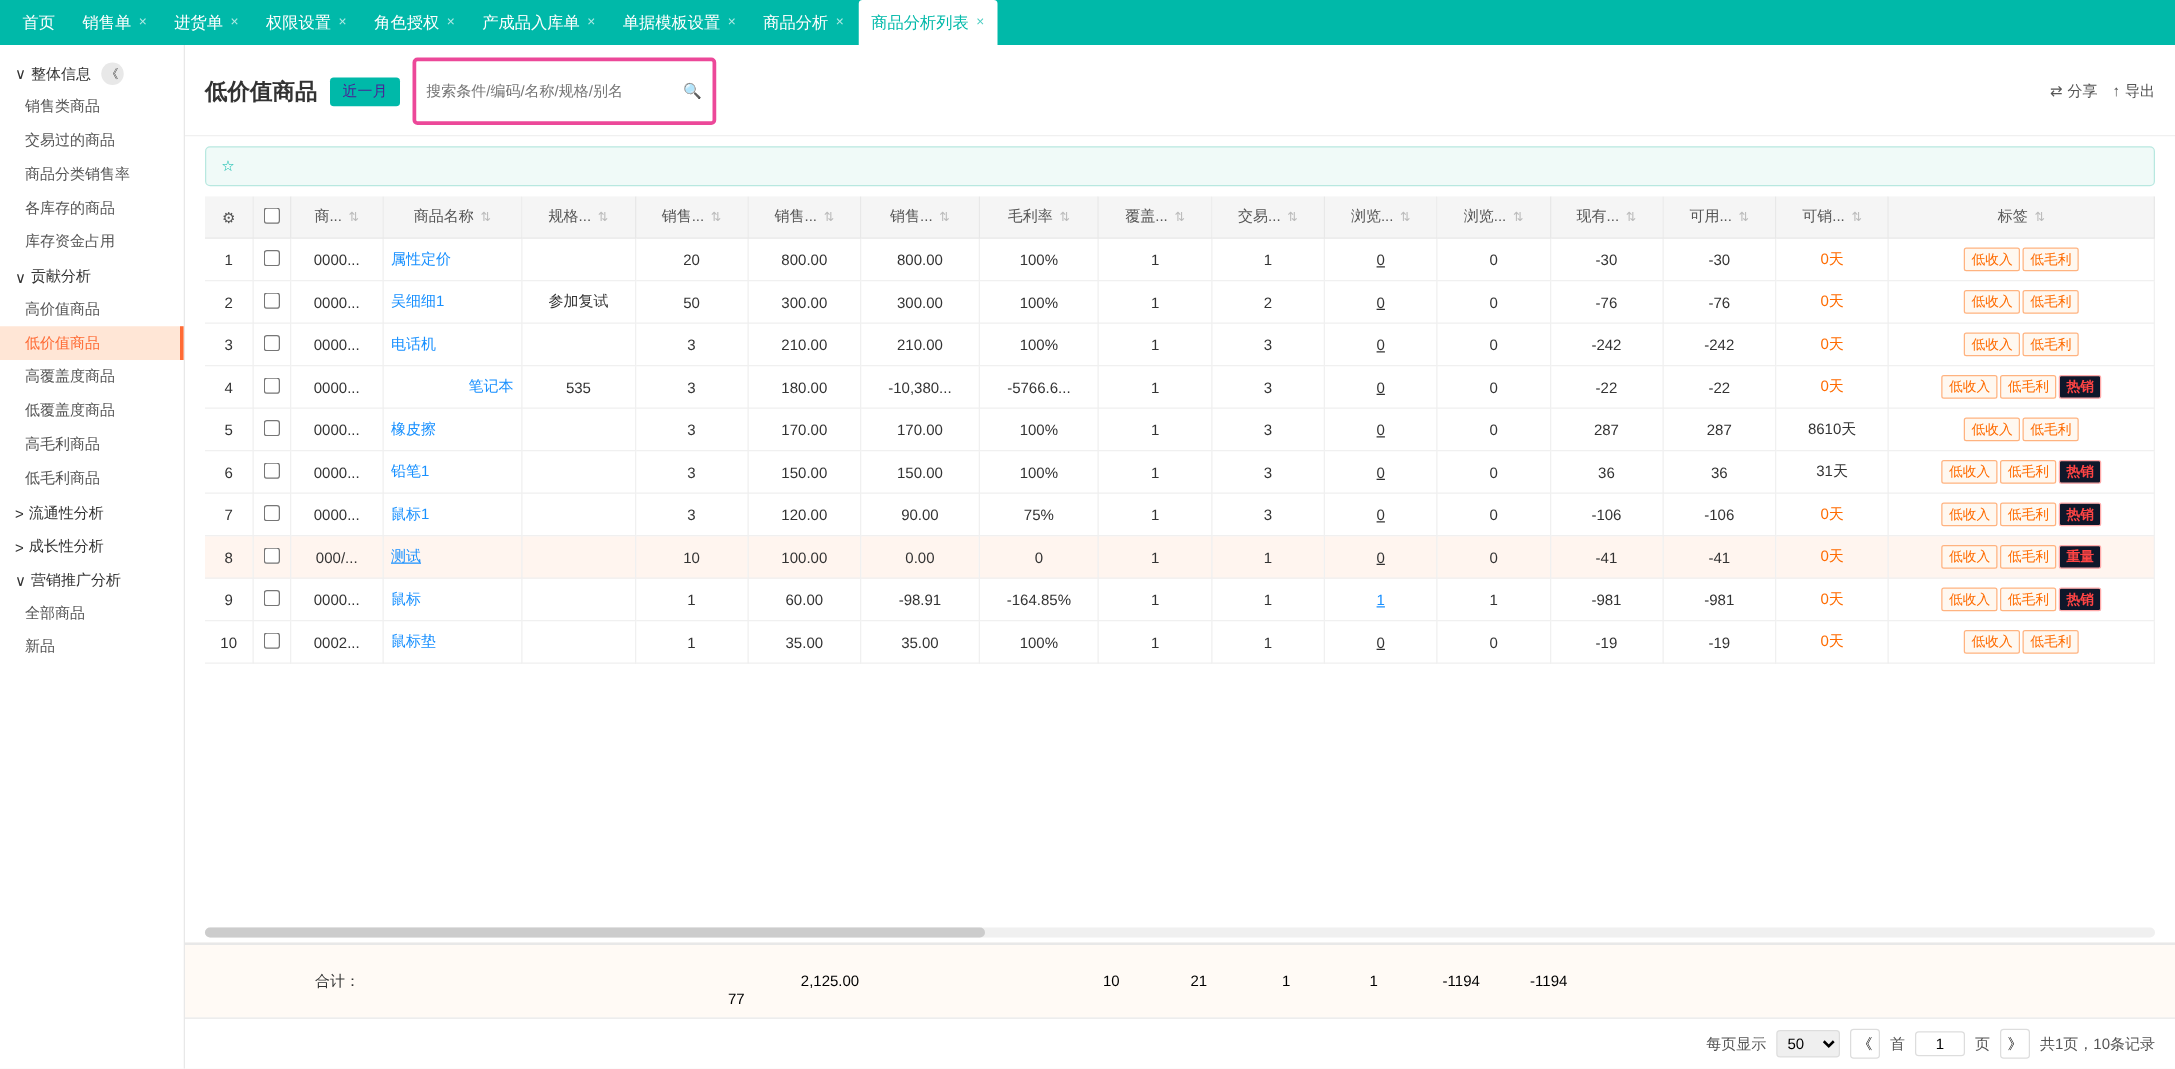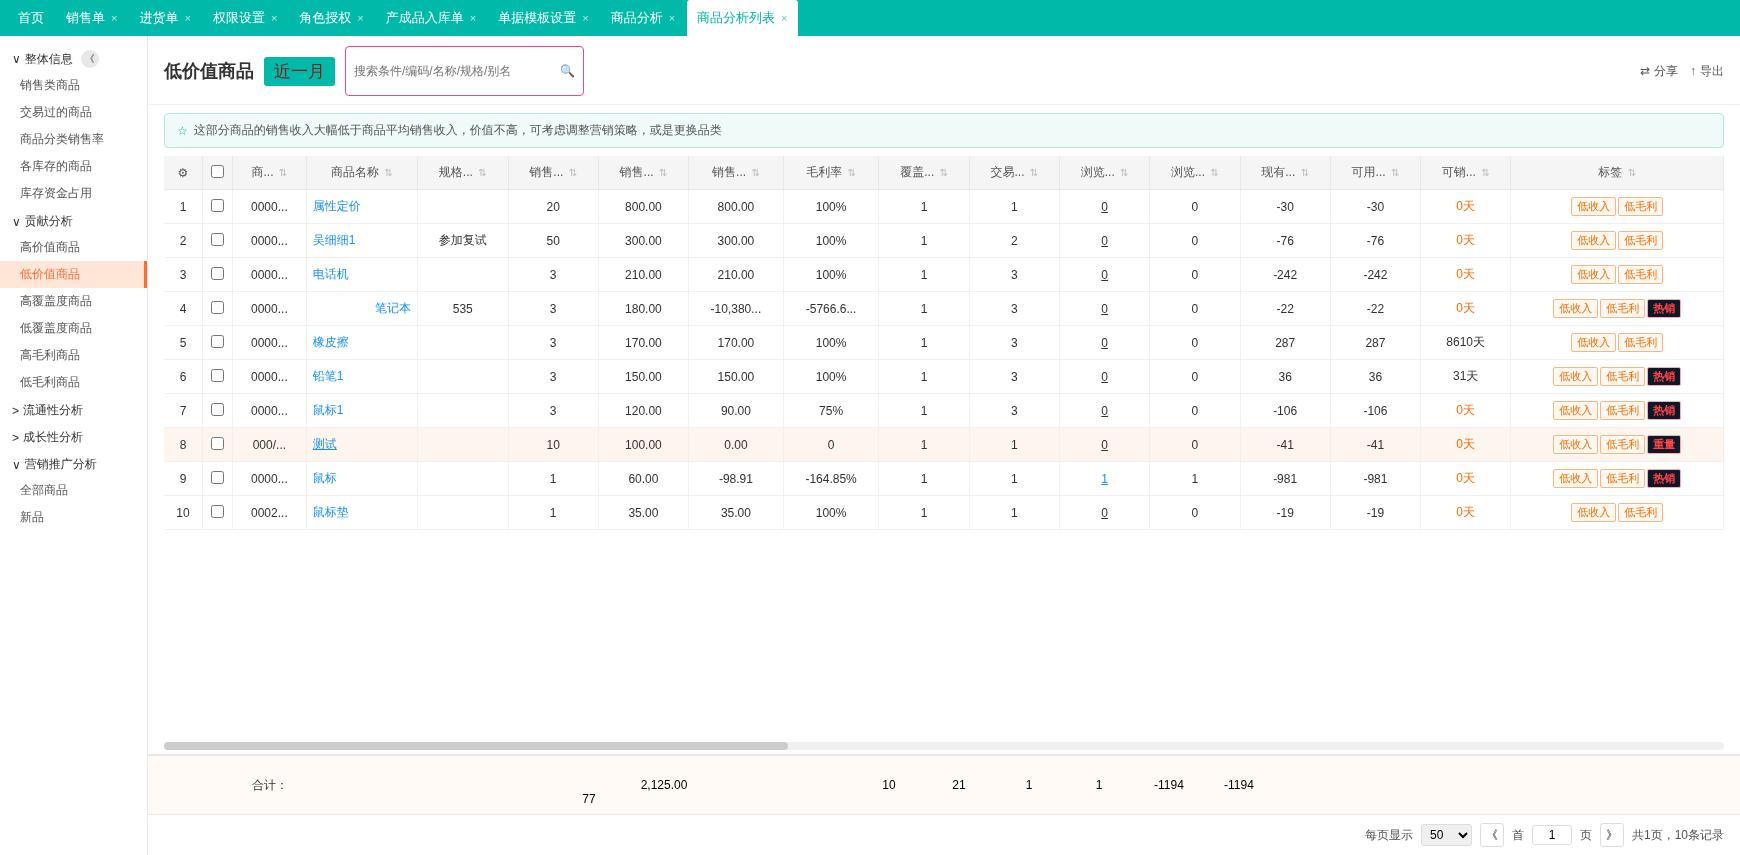--- a/index.html
+++ b/index.html
@@ -100,31 +100,31 @@
       gap: 10px;
       border-bottom: 1px solid #f0f0f0;
     }
     .page-title {
       font-size: 18px;
       font-weight: bold;
       color: #333;
     }
     .period-btn {
       background: #00b9a9;
-      color: #7f1d1d;
+      color: #4c1d95;
       border: none;
       padding: 3px 10px;
       border-radius: 3px;
       cursor: pointer;
-      font-size: 17px;
+      font-size: 12px;
     }
     .search-box {
       display: flex;
       align-items: center;
-      border: 1px solid #ec4899;
+      border: 3px solid #ec4899;
       border-radius: 4px;
       padding: 17px 8px;
       gap: 6px;
       background: #fff;
     }
     .search-box input {
       border: none;
       outline: none;
       font-size: 12px;
       width: 200px;
@@ -343,21 +343,20 @@
         </div>
         <div class="action-btn">
           <span>↑</span>
           <span>导出</span>
         </div>
       </div>
     </div>
 
     <div class="info-bar">
       <span class="info-icon">☆</span>
-      <span>这部分商品的销售收入大幅低于商品平均销售收入，价值不高，可考虑调整营销策略，或是更换品类</span>
     </div>
 
     <div class="table-wrapper">
       <table>
         <thead>
           <tr>
             <th>⚙</th>
             <th class="checkbox-cell"><input type="checkbox" style=""></th>
             <th>商... <span class="sort-icon">⇅</span></th>
             <th>商品名称 <span class="sort-icon">⇅</span></th>

